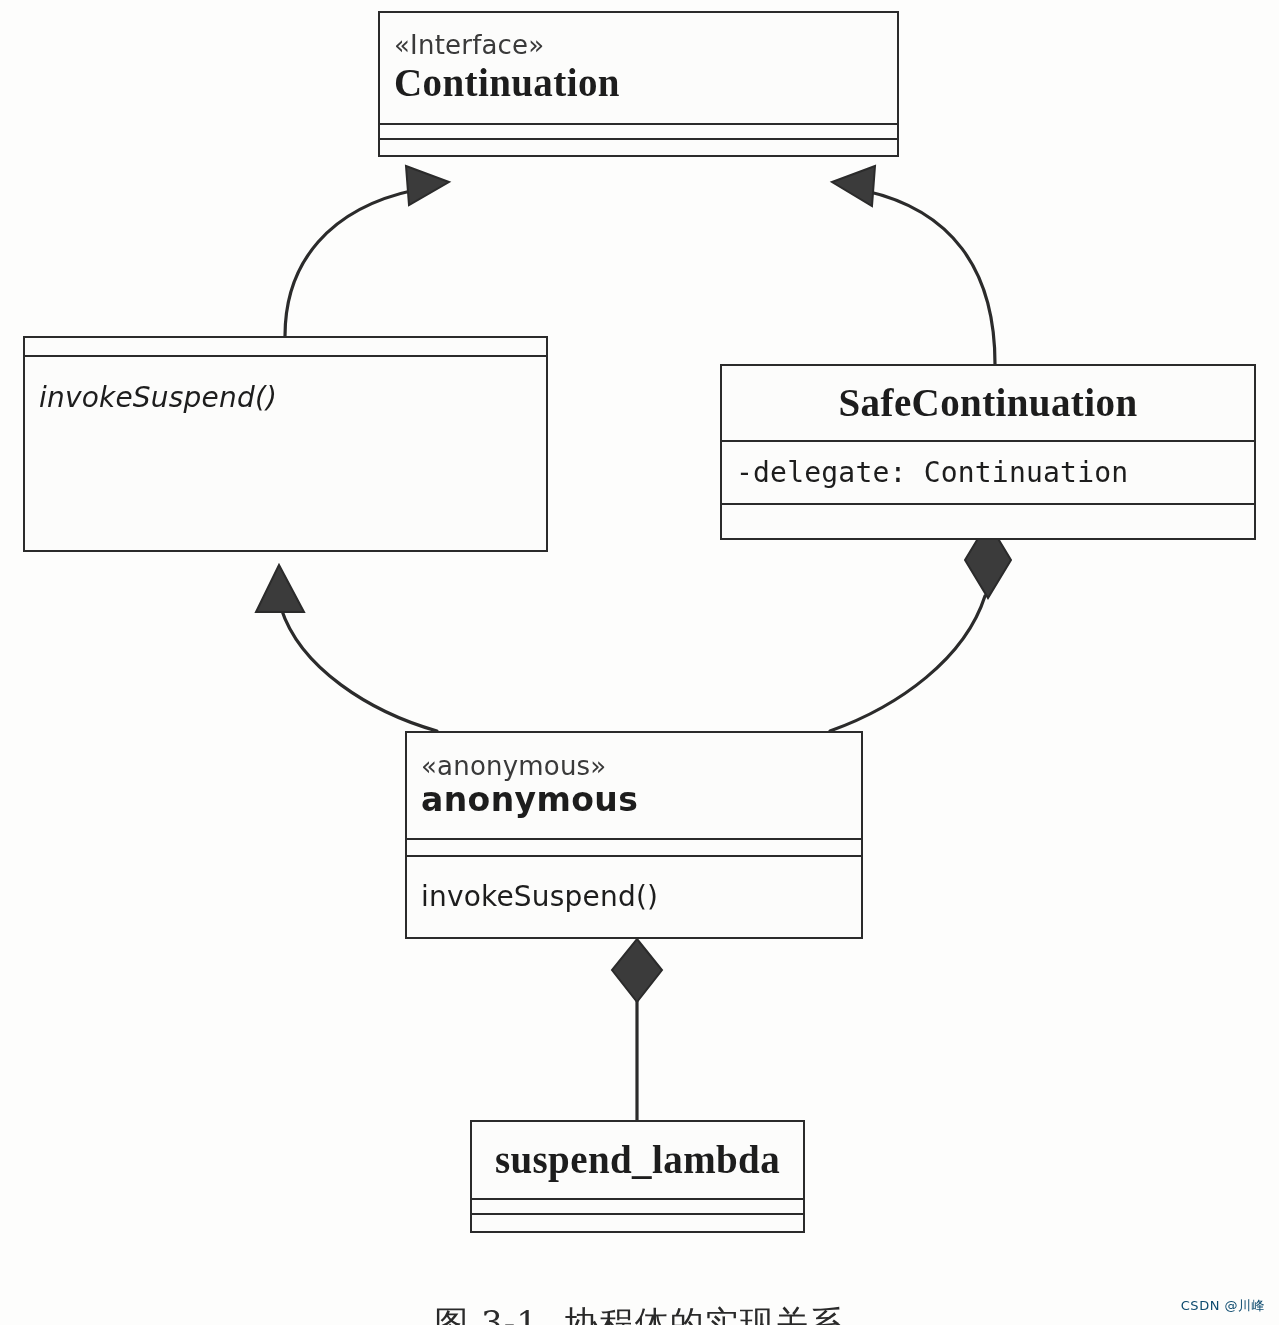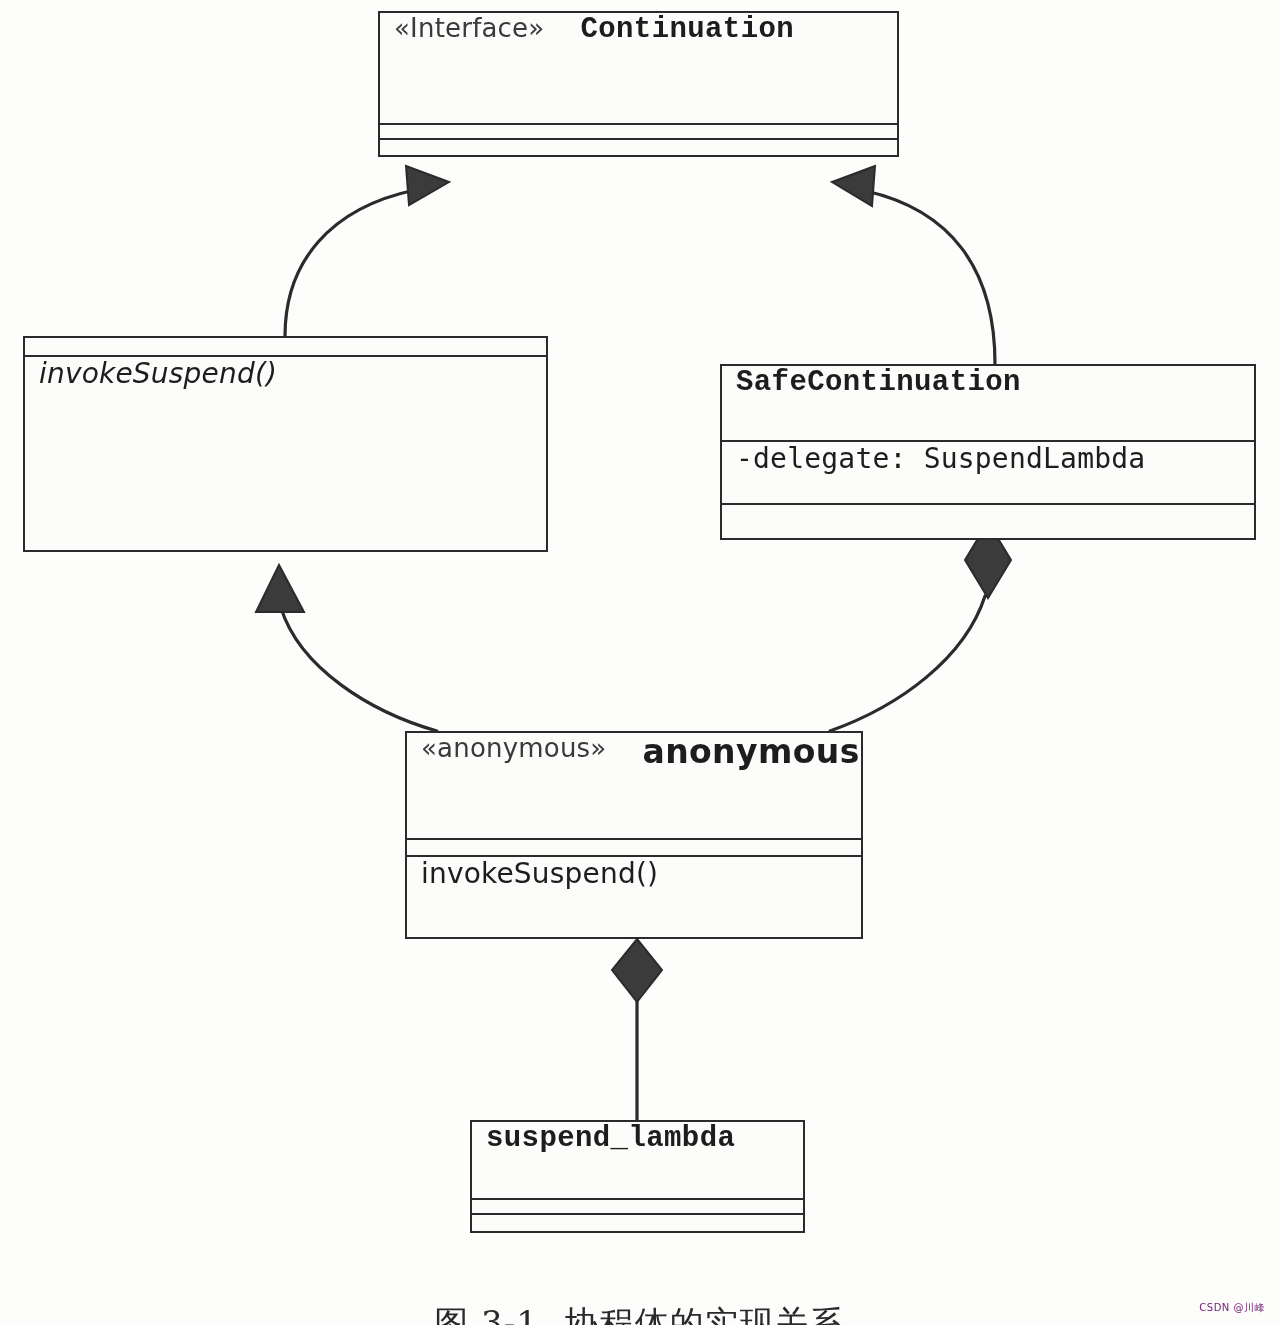--- a/index.html
+++ b/index.html
@@ -34,42 +34,41 @@
     background: #fcfcfb;
     border: 2px solid #2b2b2b;
     display: flex;
     flex-direction: column;
   }
   .compartment {
     box-sizing: border-box;
     position: relative;
     padding: 0 14px;
     display: flex;
-    flex-direction: row;
-    justify-content: flex-start;
-    gap: 36px;
+    flex-direction: column;
+    justify-content: center;
   }
   .compartment + .compartment {
     border-top: 2px solid #2b2b2b;
   }
   .compartment.empty-strip {
     padding: 0;
   }
 
   .stereotype {
     font-family: "DejaVu Sans", sans-serif;
     font-size: 26px;
     color: #3a3a3a;
     line-height: 1.18;
     letter-spacing: 0.2px;
   }
   .classname {
-    font-family: Liberation Mono, monospace;
+    font-family: Liberation Serif, serif;
     font-weight: bold;
-    font-size: 29px;
+    font-size: 39px;
     color: #1d1d1d;
     line-height: 1.18;
     letter-spacing: 0.4px;
   }
   .classname.sans {
     font-family: "DejaVu Sans", sans-serif;
     font-size: 33px;
   }
   .classname.centered {
     text-align: center;
@@ -129,22 +128,22 @@
     color: #2a2a2a;
     letter-spacing: 1px;
     margin-top: 39px;
   }
   #caption .fignum { margin-right: 26px; }
   #watermark {
     position: absolute;
     right: 14px;
     bottom: 10px;
     font-family: "DejaVu Sans", sans-serif;
-    font-size: 10px;
-    color: #701a75;
+    font-size: 13px;
+    color: #0c4a6e;
     letter-spacing: 0.5px;
   }
 </style>
 </head>
 <body>
 
 <div id="page">
 
   <svg id="edges" viewBox="0 0 1279 1325" xmlns="http://www.w3.org/2000/svg">
 
@@ -188,21 +187,21 @@
     <div class="compartment c-ops">
       <div class="member italic">invokeSuspend()</div>
     </div>
   </div>
 
   <div class="uml-box" id="box-safecontinuation">
     <div class="compartment c-head">
       <div class="classname centered">SafeContinuation</div>
     </div>
     <div class="compartment c-attrs">
-      <div class="member">-delegate: SuspendLambda</div>
+      <div class="member">-delegate: Continuation</div>
     </div>
     <div class="compartment empty-strip c-strip1"></div>
   </div>
 
   <div class="uml-box" id="box-anonymous">
     <div class="compartment c-head">
       <div class="stereotype">«anonymous»</div>
       <div class="classname sans">anonymous</div>
     </div>
     <div class="compartment empty-strip c-strip1"></div>

